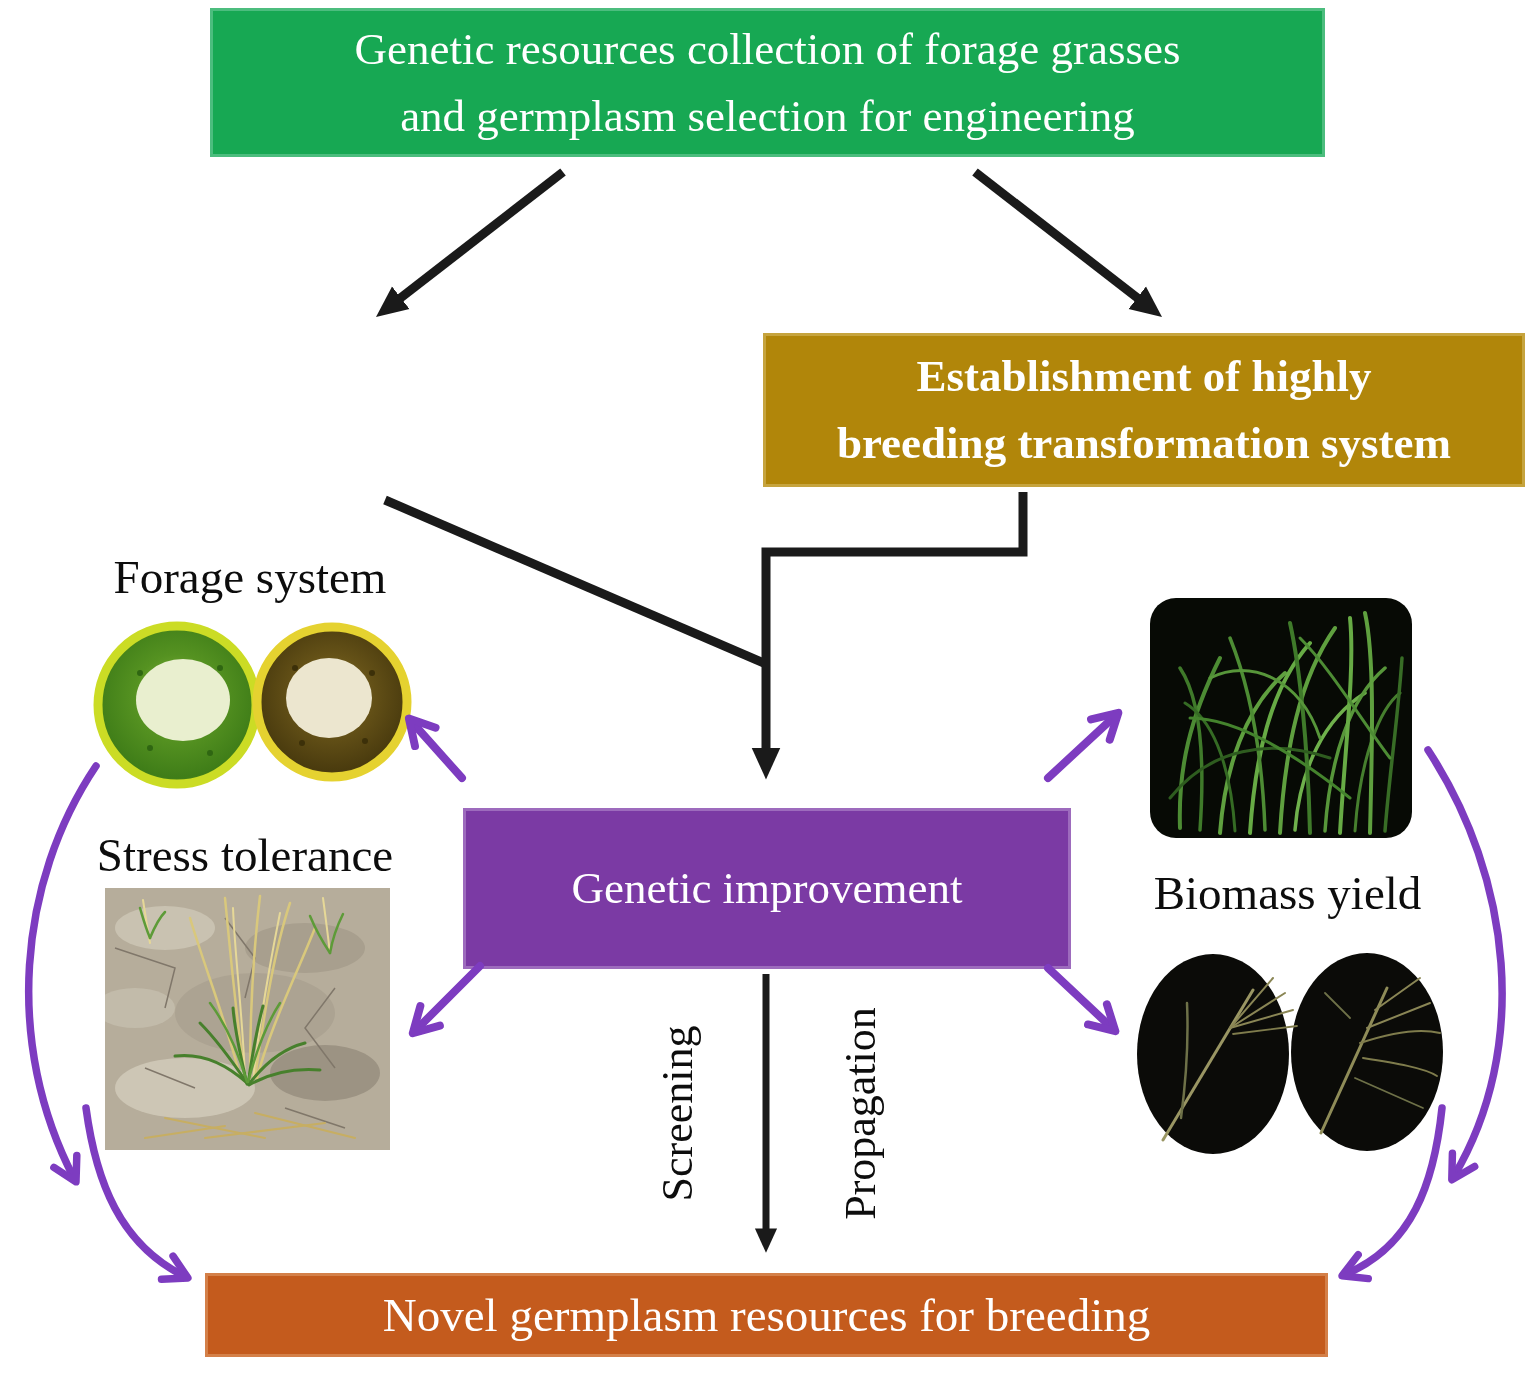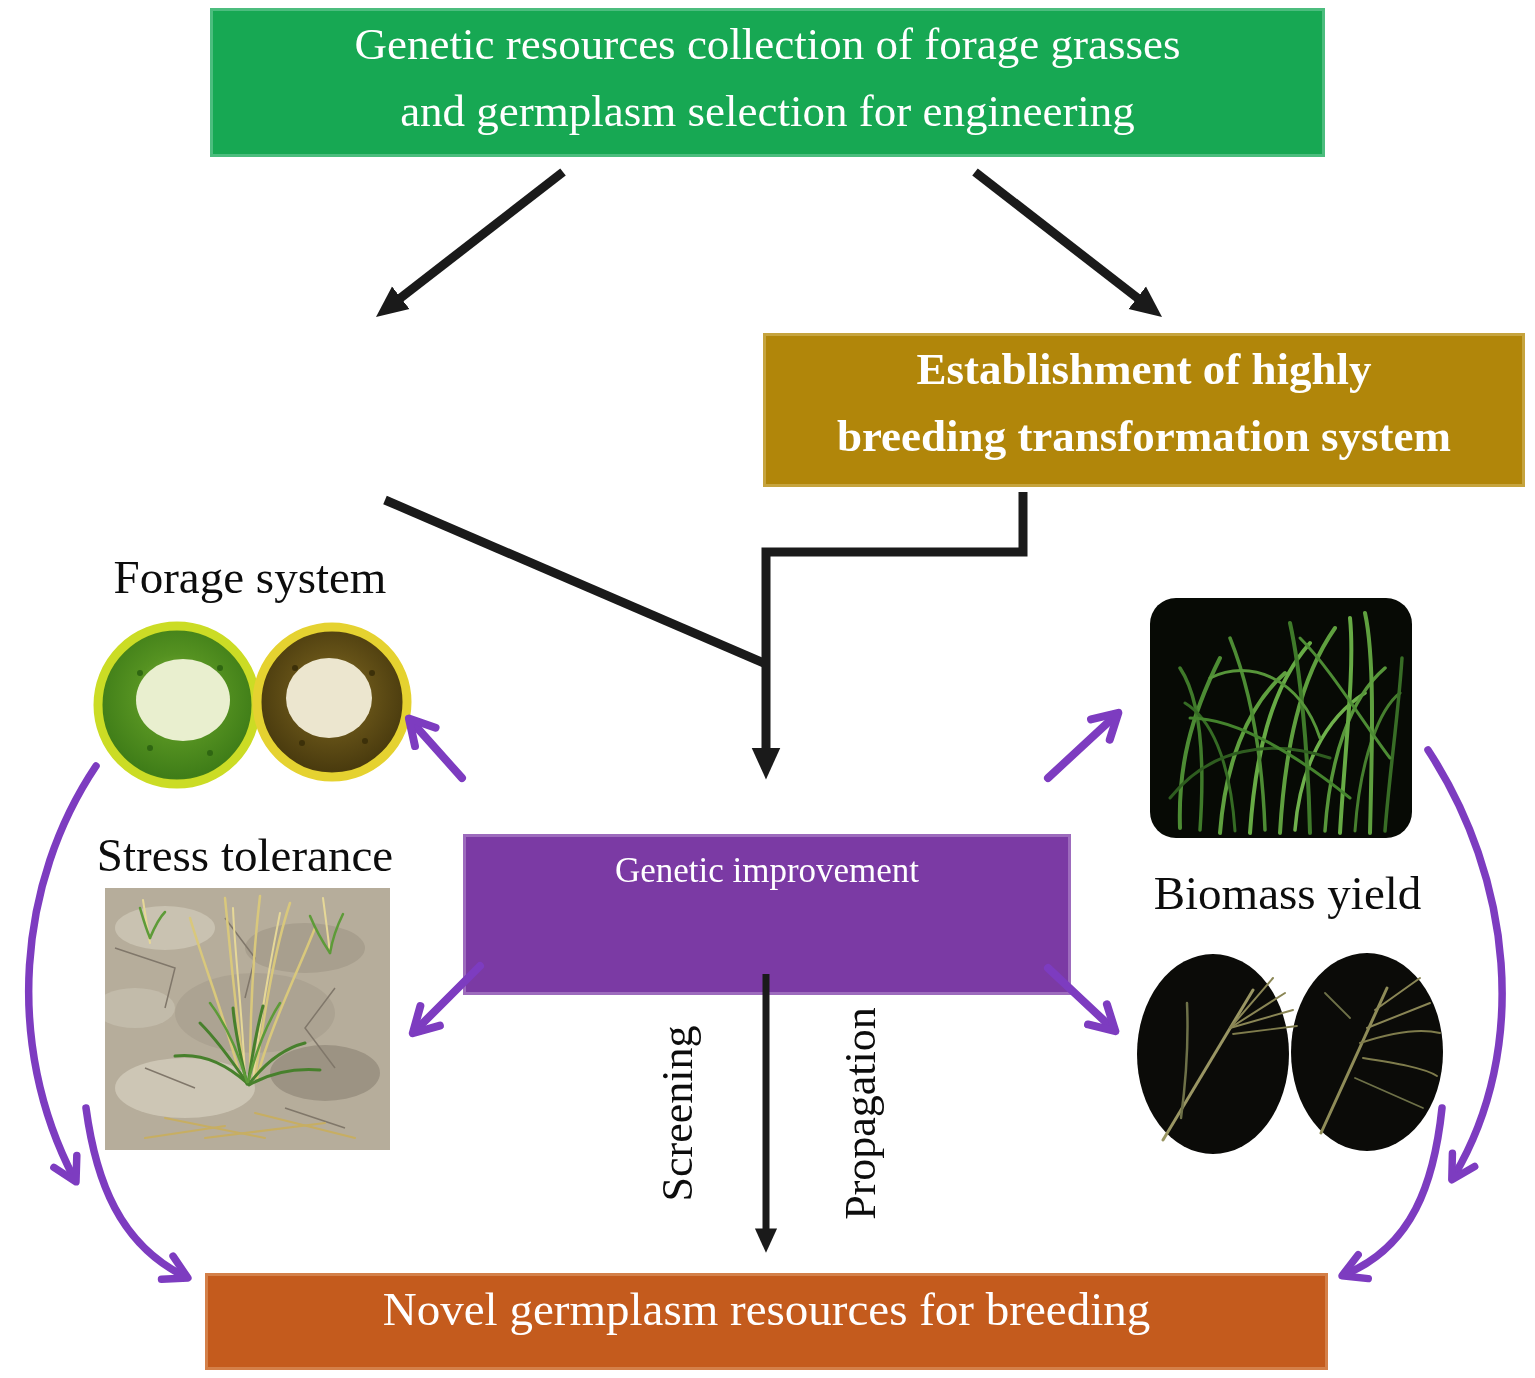--- a/index.html
+++ b/index.html
@@ -1,27 +1,27 @@
 <!DOCTYPE html>
 <html><head>
 <meta charset="utf-8">
 <style>
   html,body{margin:0;padding:0;background:#ffffff;}
   .canvas{position:relative;width:1535px;height:1378px;background:#ffffff;overflow:hidden;
           font-family:"Liberation Serif","DejaVu Serif",serif;}
   .layer{position:absolute;left:0;top:0;pointer-events:none;}
   .box{position:absolute;box-sizing:border-box;display:flex;flex-direction:column;
-       align-items:center;text-align:center;color:#ffffff;
+       justify-content:center;align-items:center;text-align:center;color:#ffffff;
        border:3px solid transparent;z-index:2;}
   .box .ln{line-height:67px;white-space:nowrap;}
   .box-collection{left:210px;top:8px;width:1115px;height:149px;background:#17a853;border-color:#4cbd7e;font-size:45px;}
   .box-genes{left:6px;top:333px;width:699px;height:154px;background:#3c7cb4;border-color:#6fa0c9;font-size:45px;}
   .box-transformation{left:763px;top:333px;width:762px;height:154px;background:#b1860a;border-color:#c6a43e;font-size:45px;font-weight:bold;}
-  .box-improvement{left:463px;top:834px;width:608px;height:161px;background:#7b3aa4;border-color:#9d6bbd;font-size:35px;}
-  .box-breeding{left:205px;top:1273px;width:1123px;height:97px;background:#c45b1d;border-color:#d48049;font-size:47px;}
+  .box-improvement{left:463px;top:808px;width:608px;height:161px;background:#7b3aa4;border-color:#9d6bbd;font-size:45px;}
+  .box-breeding{left:205px;top:1273px;width:1123px;height:84px;background:#c45b1d;border-color:#d48049;font-size:47px;}
   .lbl{position:absolute;color:#0d0d0d;text-align:center;z-index:2;white-space:nowrap;}
   .lbl-forage{left:70px;top:550px;width:360px;font-size:47px;}
   .lbl-stress{left:55px;top:828px;width:380px;font-size:47px;}
   .lbl-biomass{left:1115px;top:866px;width:345px;font-size:47px;}
   .lbl-molecular{left:775px;top:583px;width:280px;font-size:46px;line-height:70px;white-space:normal;}
   .lbl-screening{left:547px;top:1088px;width:260px;font-size:44px;transform:rotate(-90deg);}
   .lbl-propagation{left:710px;top:1088px;width:300px;font-size:44px;transform:rotate(-90deg);}
   .imgwrap{position:absolute;z-index:1;}
 </style>
 </head>

